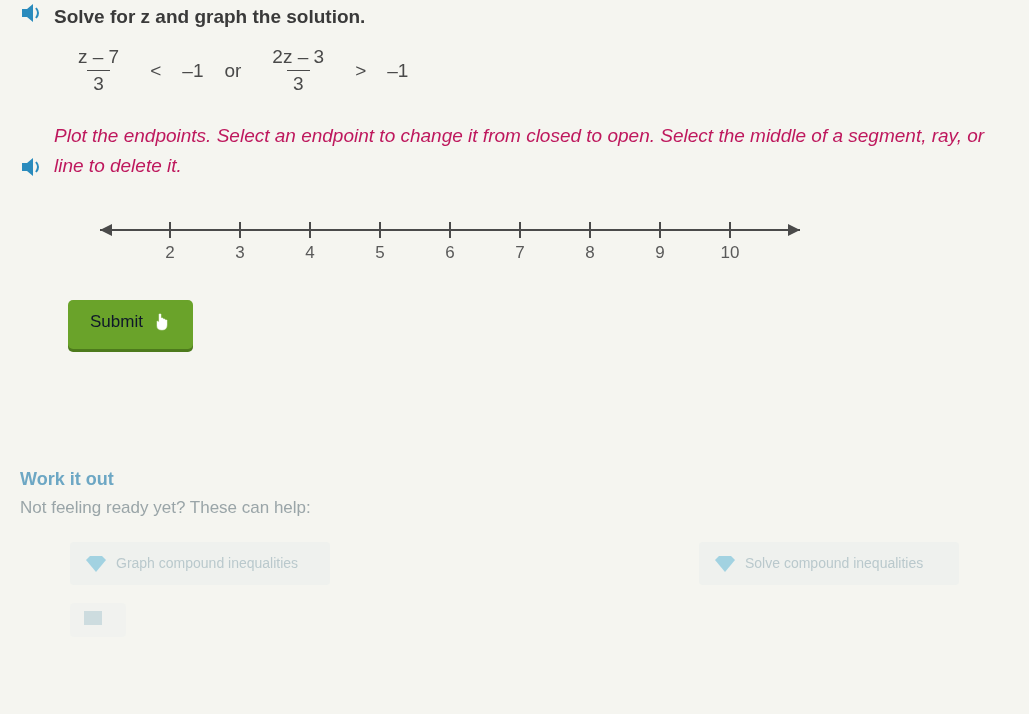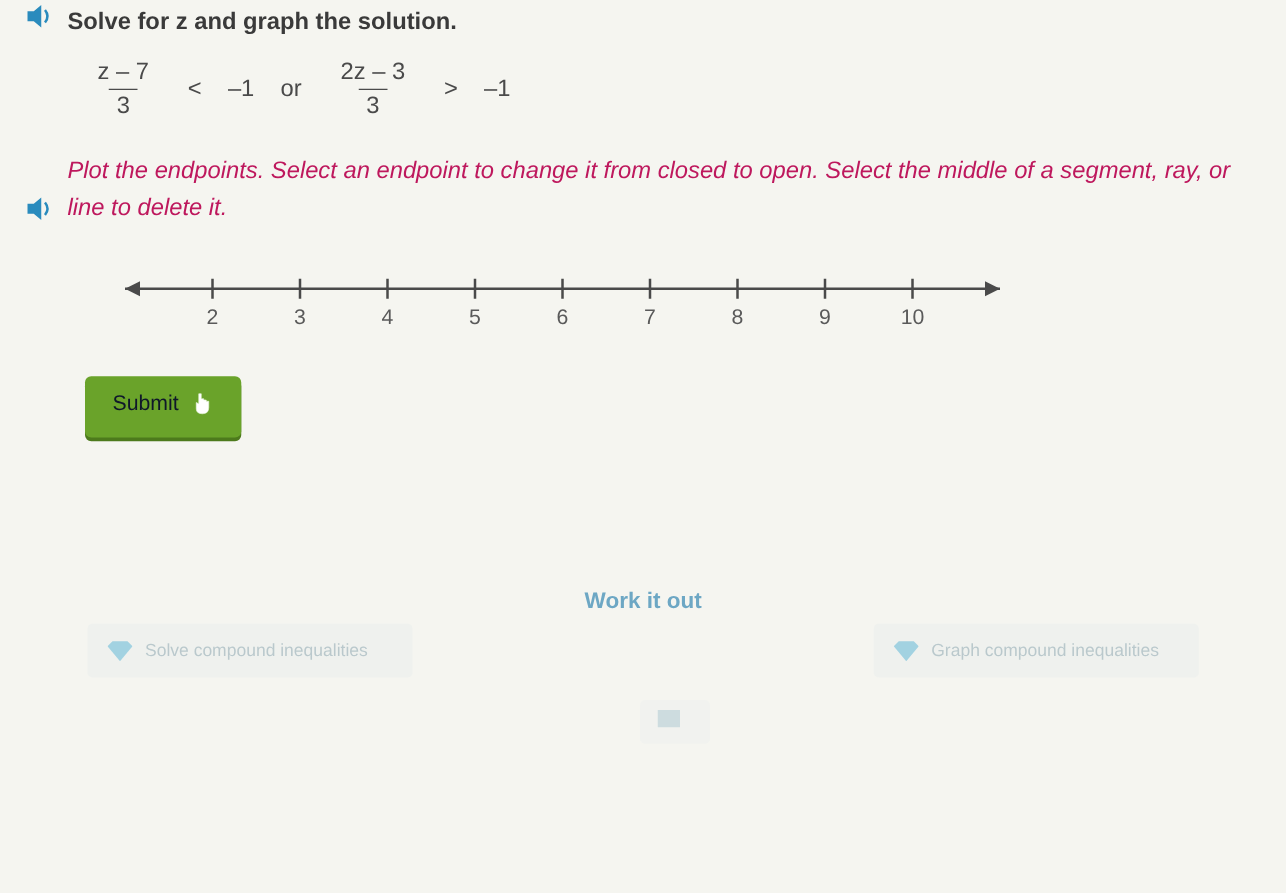--- a/index.html
+++ b/index.html
@@ -61,21 +61,20 @@
     padding: 12px 22px;
     border: none;
     border-radius: 5px;
     box-shadow: 0 3px 0 #4d7a1c;
     margin-left: 48px;
     cursor: pointer;
   }
   .cursor-icon { width: 18px; height: 20px; }
   .footer-area {
     margin-top: 120px;
-    text-align: center;
     color: #8aa5b0;
   }
   .work-it-out {
     color: #6da7c4;
     font-weight: bold;
     font-size: 18px;
     margin-bottom: 8px;
   }
   .not-ready {
     color: #9aa5a8;
@@ -194,36 +193,37 @@
   <span>
     <svg class="cursor-icon" viewBox="0 0 18 20">
       <path d="M6 2 v8 l-2 -1 v5 q0 4 5 4 q5 0 5 -5 v-5 l-2 0 v-1 l-2 0 v-1 l-2 0 v-4 z" fill="#fff" stroke="#e8f5dd" stroke-width="0.5"></path>
     </svg>
   </span>
 </button>
 
 
 <div class="footer-area">
   <div class="work-it-out">Work it out</div>
+  <div class="not-ready">Not feeling ready yet? These can help:</div>
   <div class="help-row">
     <div class="help-card">
       <span>
         <svg class="gem-icon" viewBox="0 0 20 20">
             <polygon points="4,4 16,4 20,8 10,20 0,8" fill="#5fb6d6"></polygon>
           </svg>
       </span>
-      <span>Solve compound inequalities</span>
+      <span>Graph compound inequalities</span>
     </div>
     <div class="help-card">
       <span>
         <svg class="gem-icon" viewBox="0 0 20 20">
             <polygon points="4,4 16,4 20,8 10,20 0,8" fill="#5fb6d6"></polygon>
           </svg>
       </span>
-      <span>Graph compound inequalities</span>
+      <span>Solve compound inequalities</span>
     </div>
   </div>
   <div class="narrow-card">
     <span>
       <svg width="18" height="14" viewBox="0 0 18 14">
           <rect x="0" y="0" width="18" height="14" fill="#9dbecb"></rect>
         </svg>
     </span>
     <span></span>
   </div>

